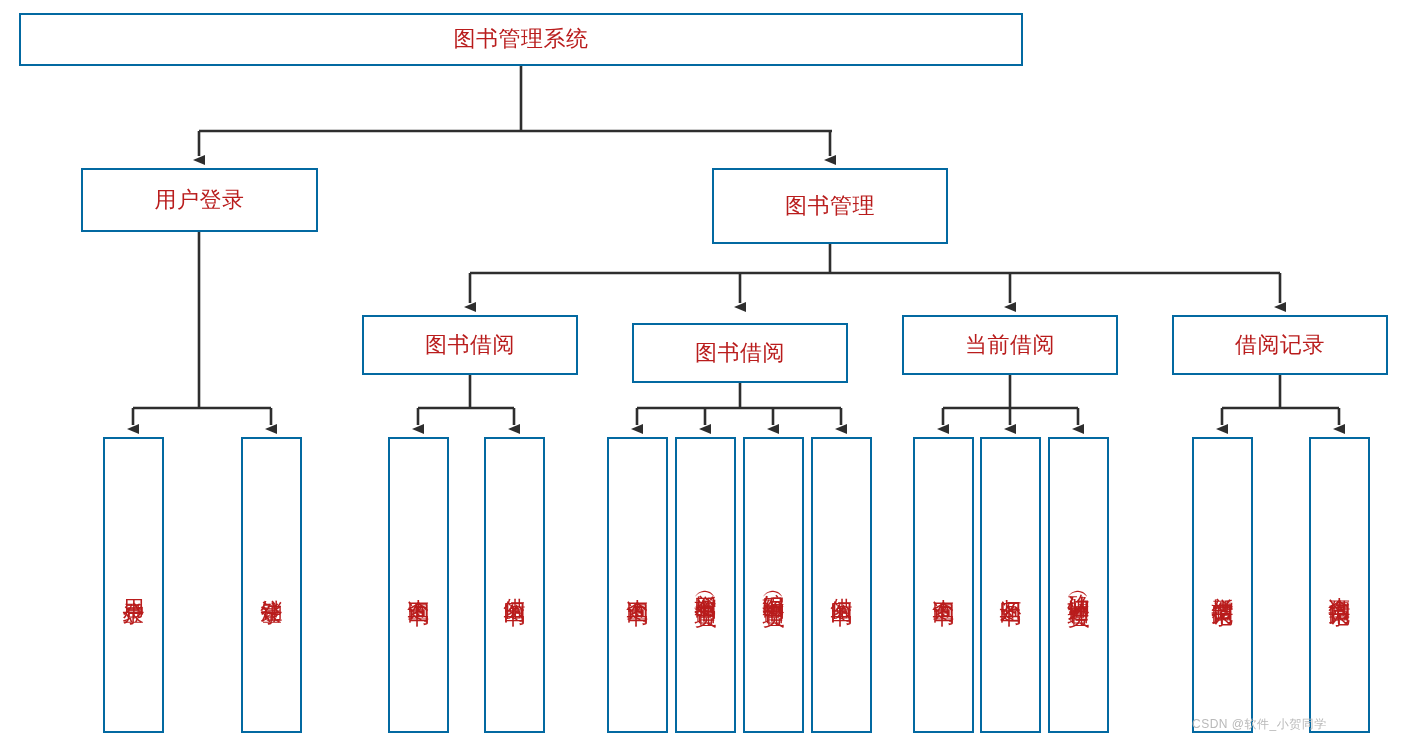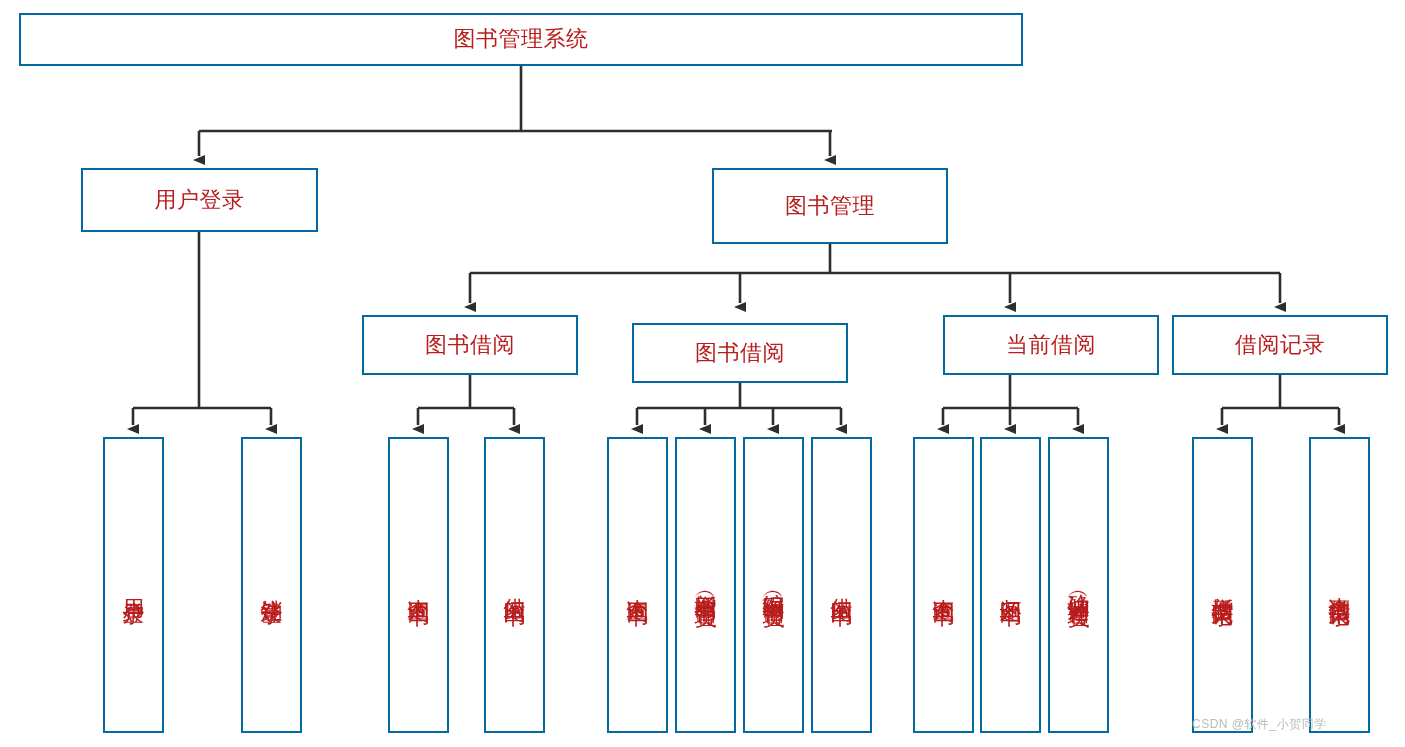--- a/index.html
+++ b/index.html
@@ -131,21 +131,21 @@
   <div class="node" style="left:712px; top:168px; width:236px; height:76px;">
     <span class="lbl">图书管理</span>
   </div>
 
   <div class="node" style="left:362px; top:315px; width:216px; height:60px;">
     <span class="lbl">图书借阅</span>
   </div>
   <div class="node" style="left:632px; top:323px; width:216px; height:60px;">
     <span class="lbl">图书借阅</span>
   </div>
-  <div class="node" style="left:902px; top:315px; width:216px; height:60px;margin-left:41px;">
+  <div class="node" style="left:902px; top:315px; width:216px; height:60px;">
     <span class="lbl">当前借阅</span>
   </div>
   <div class="node" style="left:1172px; top:315px; width:216px; height:60px;">
     <span class="lbl">借阅记录</span>
   </div>
 
   <div class="node leaf" style="left:103px; top:437px; width:61px; height:296px;">
     <span class="lbl">用户登录</span>
   </div>
   <div class="node leaf" style="left:241px; top:437px; width:61px; height:296px;">

